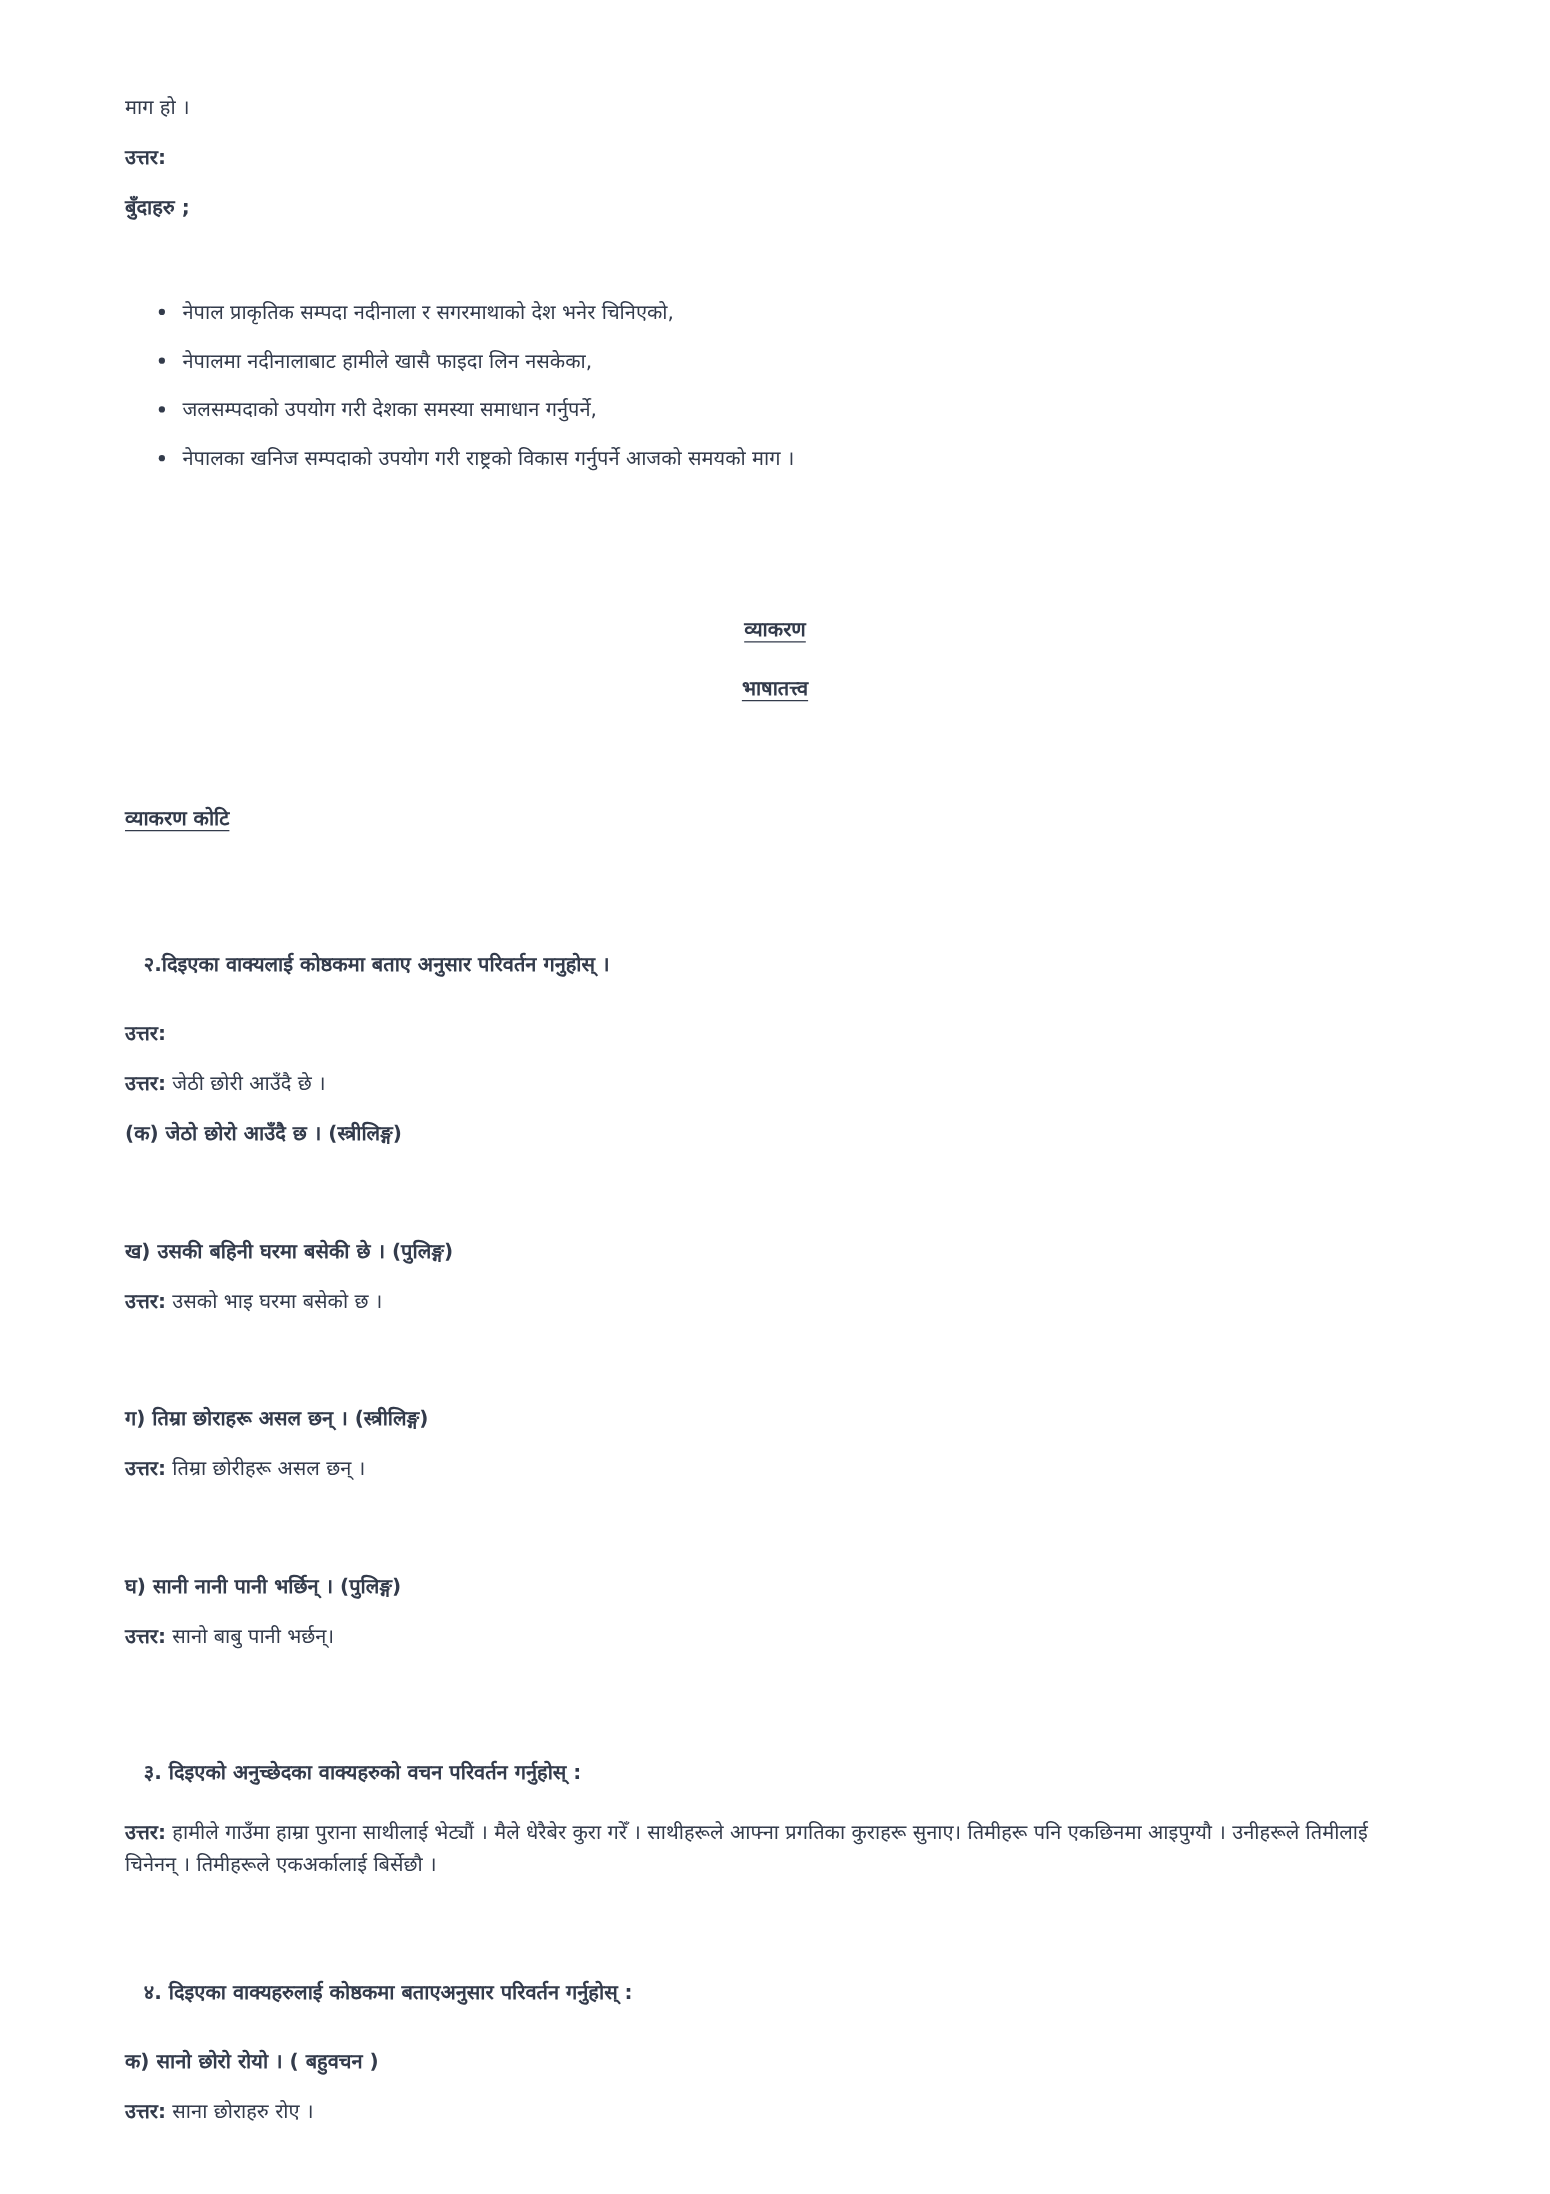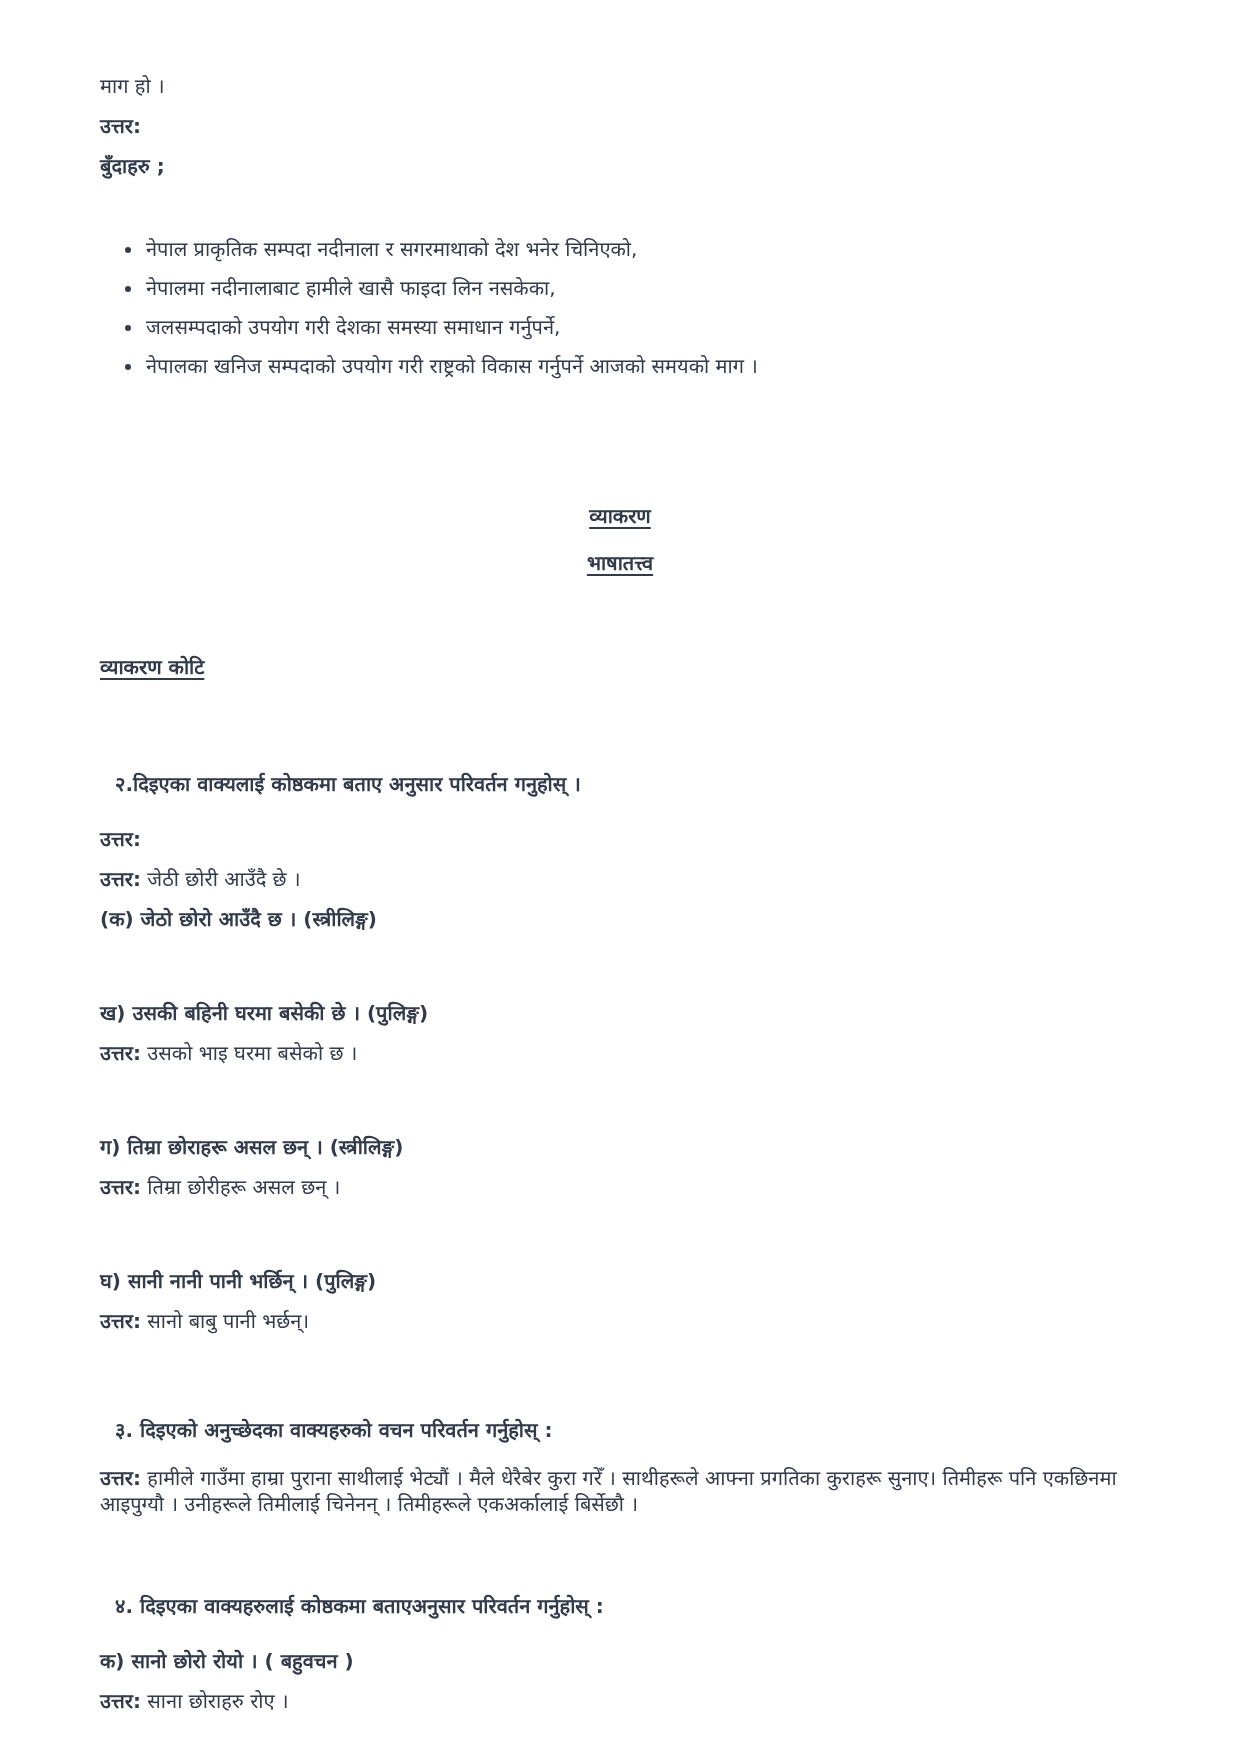--- a/index.html
+++ b/index.html
@@ -10,29 +10,29 @@
   .page {
     position: relative;
     width: 1240px;
     height: 1755px;
     margin: 0 auto;
     background: #ffffff;
     box-sizing: border-box;
     padding: 66px 100px 40px 100px;
     font-family: "DejaVu Sans", "Liberation Sans", sans-serif;
     color: #333b4b;
-    font-size: 20px;
+    font-size: 16px;
     line-height: 40px;
     overflow: hidden;
   }
   .b { font-weight: 700; }
   .line { margin: 0; }
   .answer-label { font-weight: 700; }
   .bullet-list {
-    margin: 44px 0 12px 0;
+    margin: 44px 0 0 0;
     padding: 0 0 0 44px;
     list-style: disc;
   }
   .bullet-list li {
     line-height: 39px;
     padding-left: 2px;
   }
   .center-head {
     text-align: center;
     font-weight: 700;

